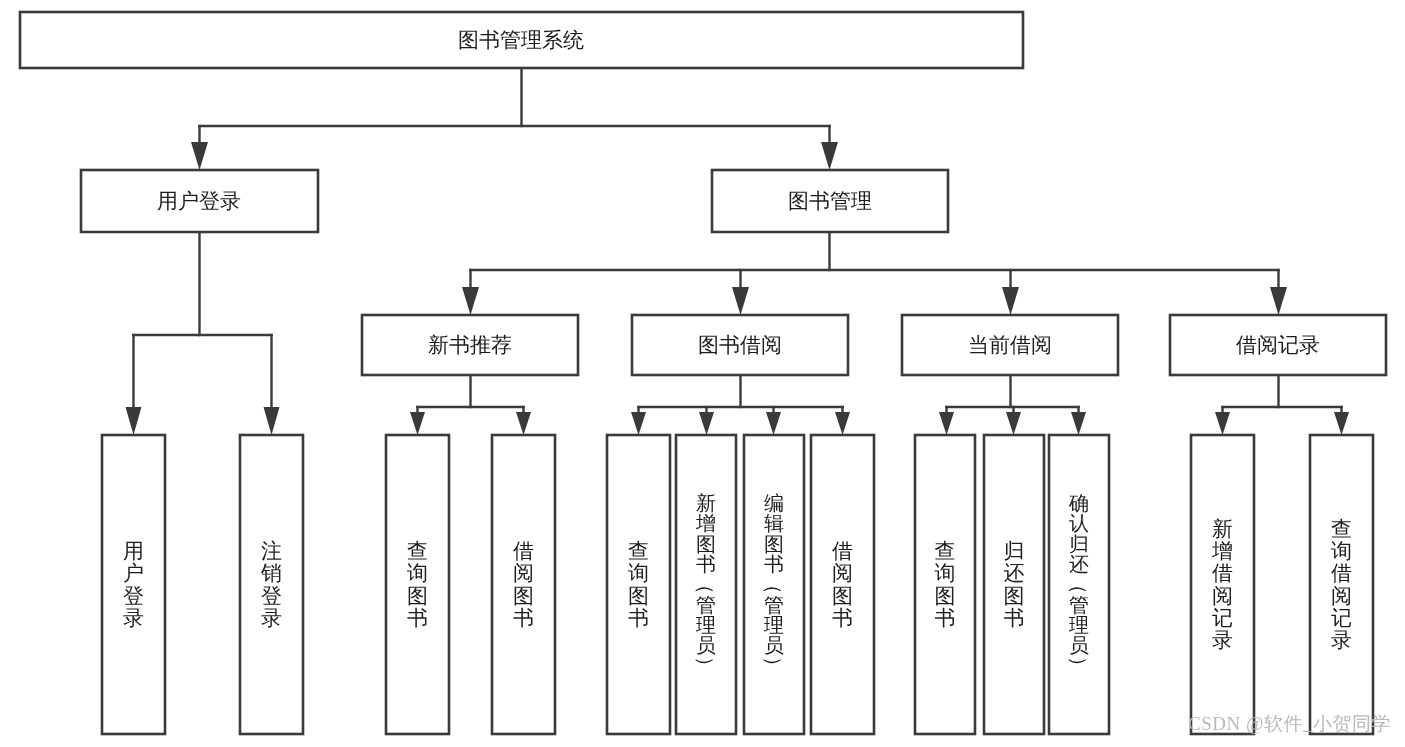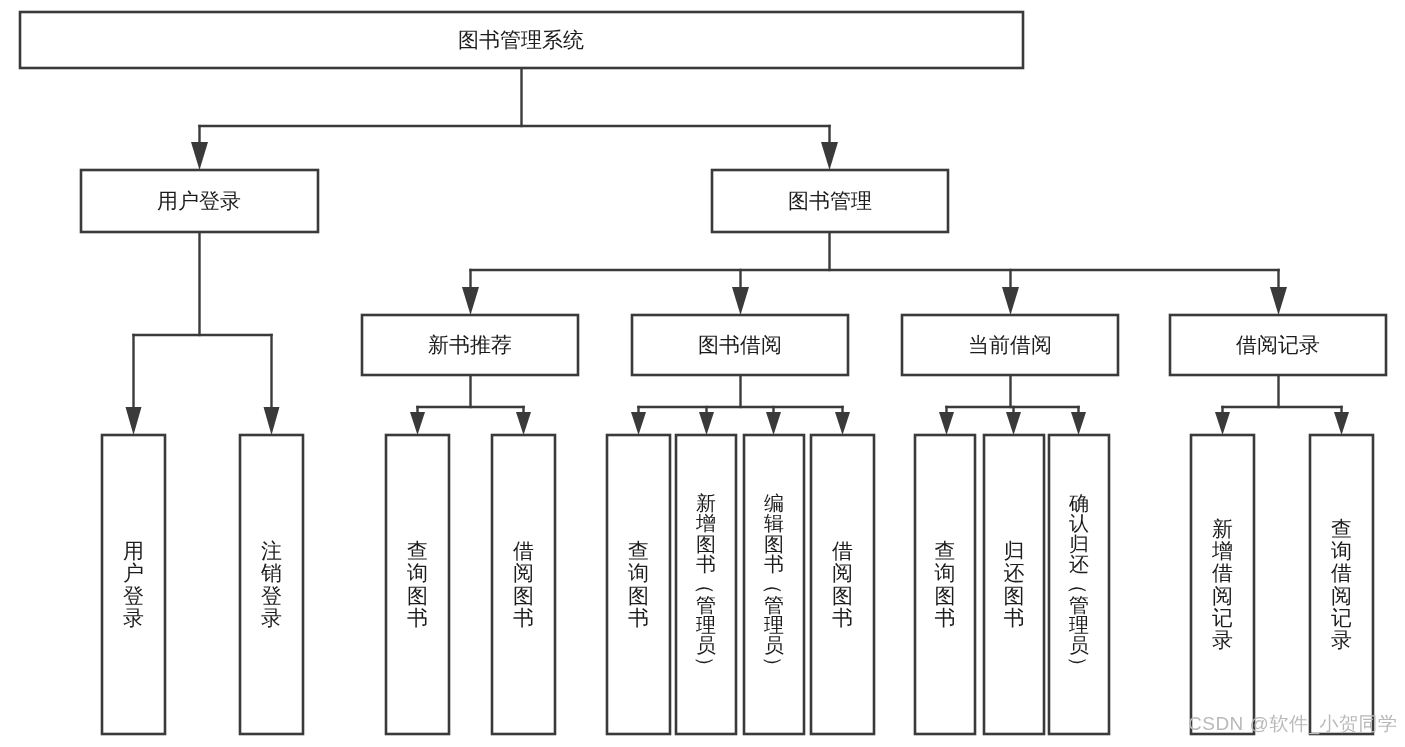--- a/index.html
+++ b/index.html
@@ -44,21 +44,21 @@
   }
   .node-label-h {
     font-family: "DejaVu Sans", "Liberation Sans", sans-serif;
     font-size: 21px;
     fill: #1c1c1c;
     text-anchor: middle;
     dominant-baseline: middle;
   }
   .watermark-text {
     position: absolute;
-    font-family: Liberation Sans, sans-serif;
+    font-family: Liberation Serif, serif;
     font-size: 19px;
     color: #b9b9b9;
     white-space: nowrap;
     left: 1188px;
     top: 711px;
     letter-spacing: 0.5px;
   }
   .vlabel-wrap {
     display: flex;
     flex-direction: column;

